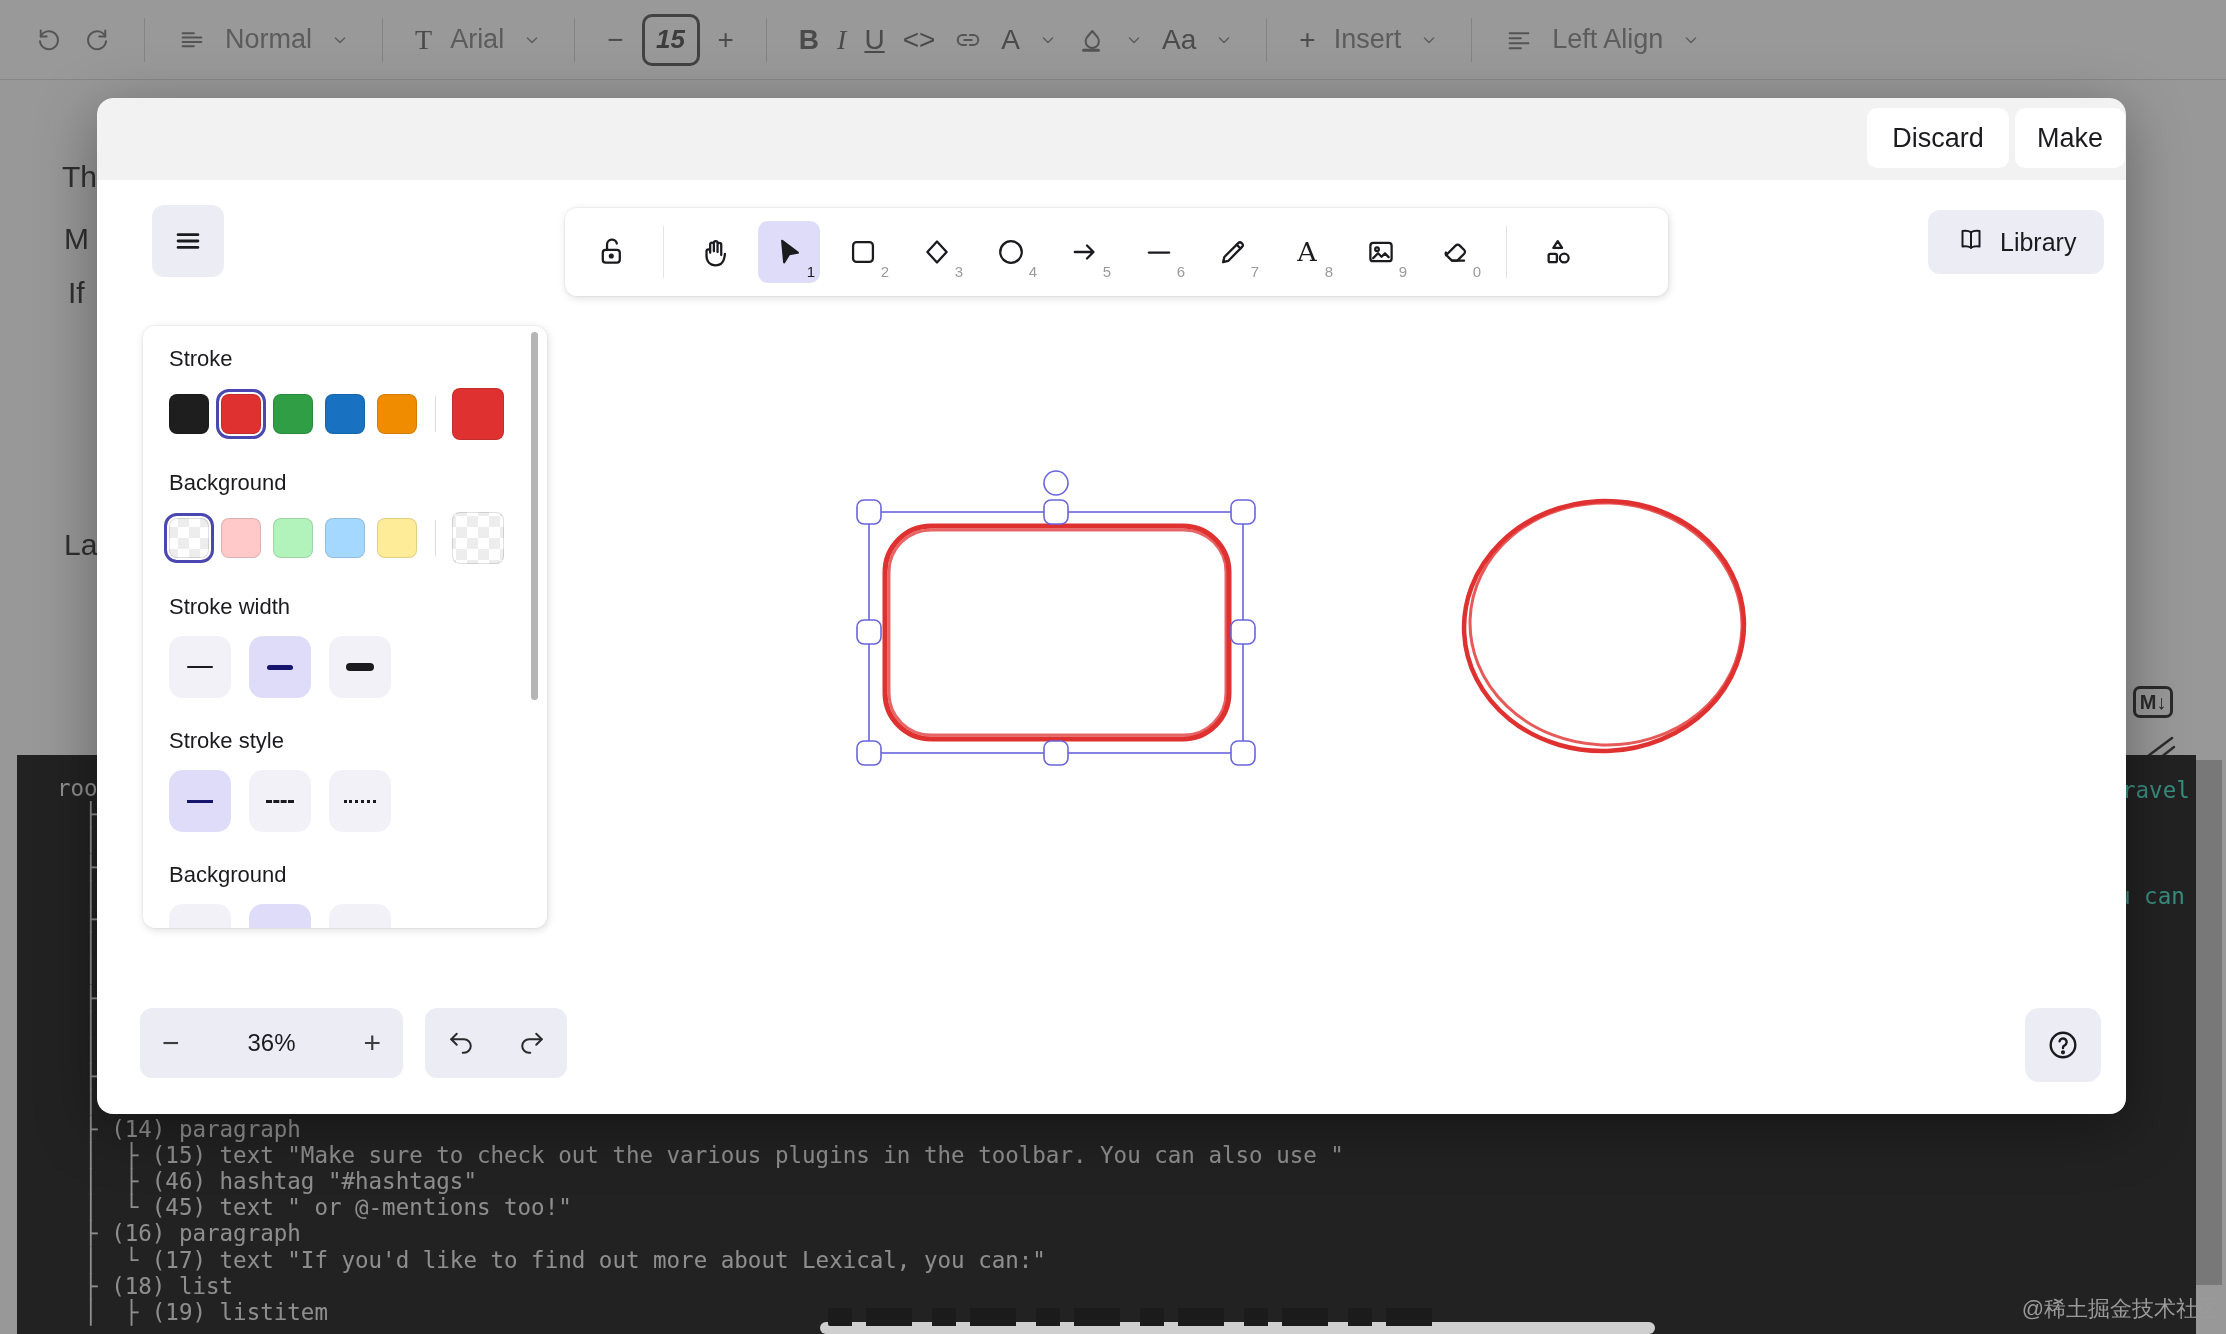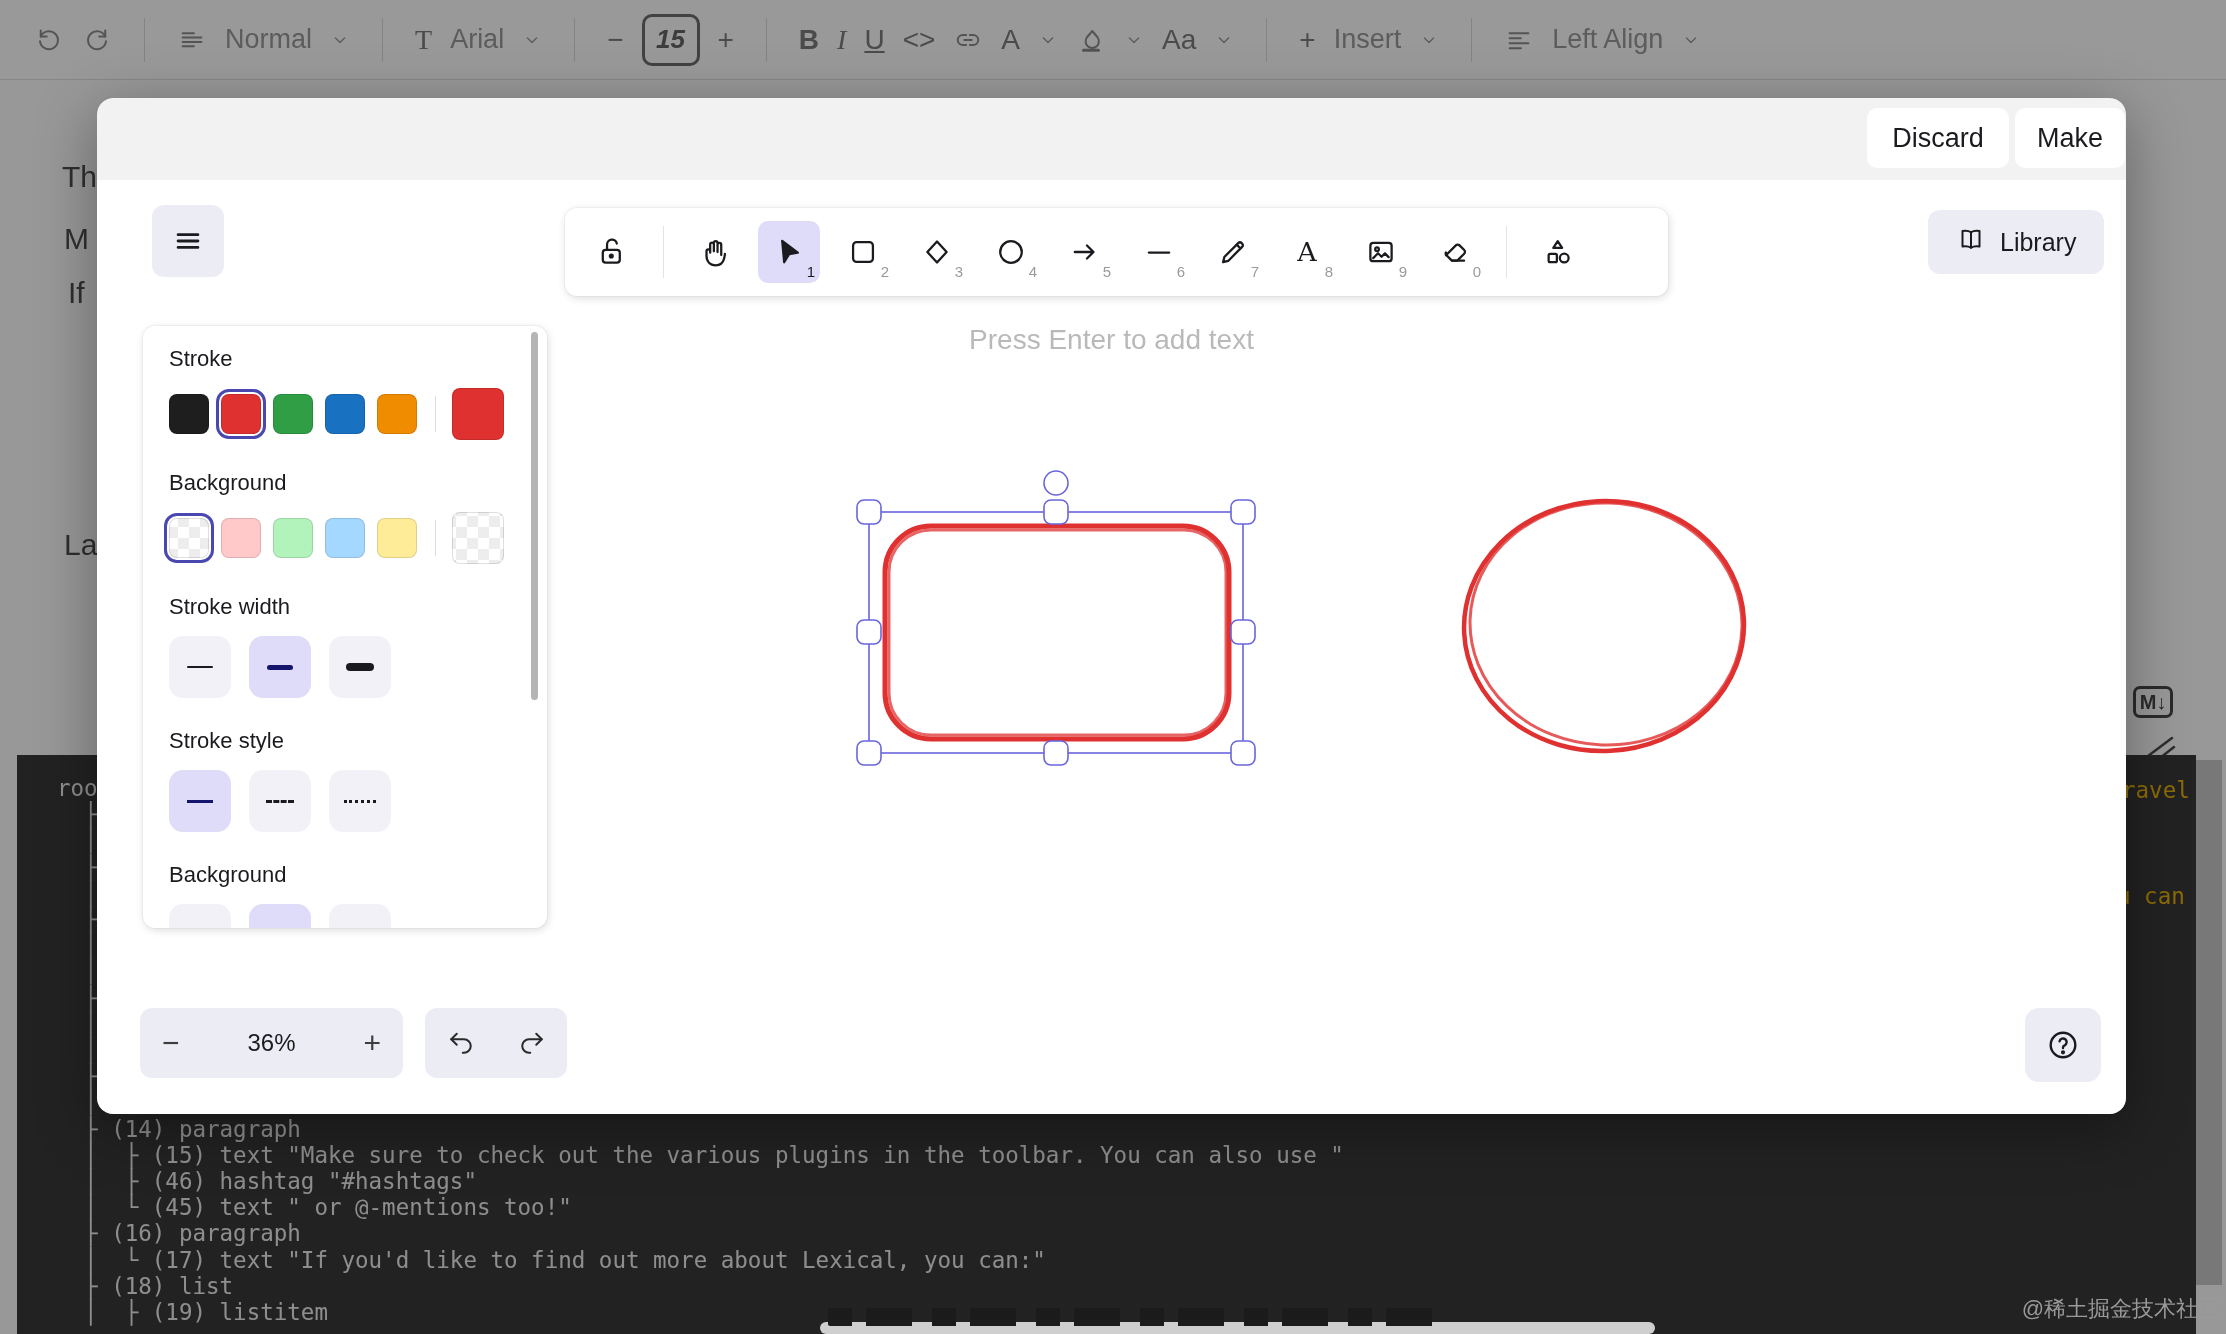--- a/index.html
+++ b/index.html
@@ -29,21 +29,21 @@
   #resize-grip { position:absolute; left:2144px; top:734px; width:34px; height:26px; color:#4a4a4a; }
   #resize-grip svg { width:100%; height:100%; }
 
   
   #terminal { position:absolute; left:17px; top:755px; width:2179px; height:579px;
               background:#3a3a3a; }
   #terminal pre { position:absolute; left:40px; top:20px;
                   font-family:"DejaVu Sans Mono", monospace; font-size:22.5px;
                   line-height:26.2px; color:#ededed; }
   .term-frag { position:absolute; font-family:"DejaVu Sans Mono", monospace;
-               font-size:22.5px; color:#eab308; }
+               font-size:22.5px; color:#5eead4; }
   #vscroll { position:absolute; left:2196px; top:760px; width:26px; height:525px; background:#c9c9c9; }
 
   
   #dim { position:absolute; inset:0; background:rgba(0,0,0,0.40); z-index:10; }
 
   
   #hscroll-thumb { position:absolute; left:820px; top:1322px; width:835px; height:12px;
                    background:#cfcfcf; border-radius:6px; z-index:20; }
   #glyph-frags { position:absolute; left:828px; top:1308px; width:612px; height:18px; z-index:21;
     background:
@@ -408,21 +408,20 @@
       </div>
 
     <button id="library-btn" class="softbtn">
       <span><svg viewBox="0 0 24 24" fill="none" stroke="currentColor" stroke-width="1.6" stroke-linecap="round" stroke-linejoin="round" style="">
             <path d="M12 6.6C10.2 5.4 7.7 5.2 5.2 5.6V18c2.5-.4 5-.2 6.8 1 1.8-1.2 4.3-1.4 6.8-1V5.6c-2.5-.4-5-.2-6.8 1z"></path>
             <path d="M12 6.6V19"></path>
           </svg></span>
       <span>Library</span>
     </button>
 
-    <div id="canvas-hint">Press Enter to add text</div>
 
     <div id="props" class="island">
       <div class="plabel">Stroke</div>
       <div class="prow" id="stroke-swatches">
           <button class="swatch" style="background: rgb(30, 30, 30);"></button>
           <button class="swatch selcol" style="background: rgb(224, 49, 49);"></button>
           <button class="swatch" style="background: rgb(47, 158, 68);"></button>
           <button class="swatch" style="background: rgb(25, 113, 194);"></button>
           <button class="swatch" style="background: rgb(240, 140, 0);"></button>
           <div class="sw-div"></div>

